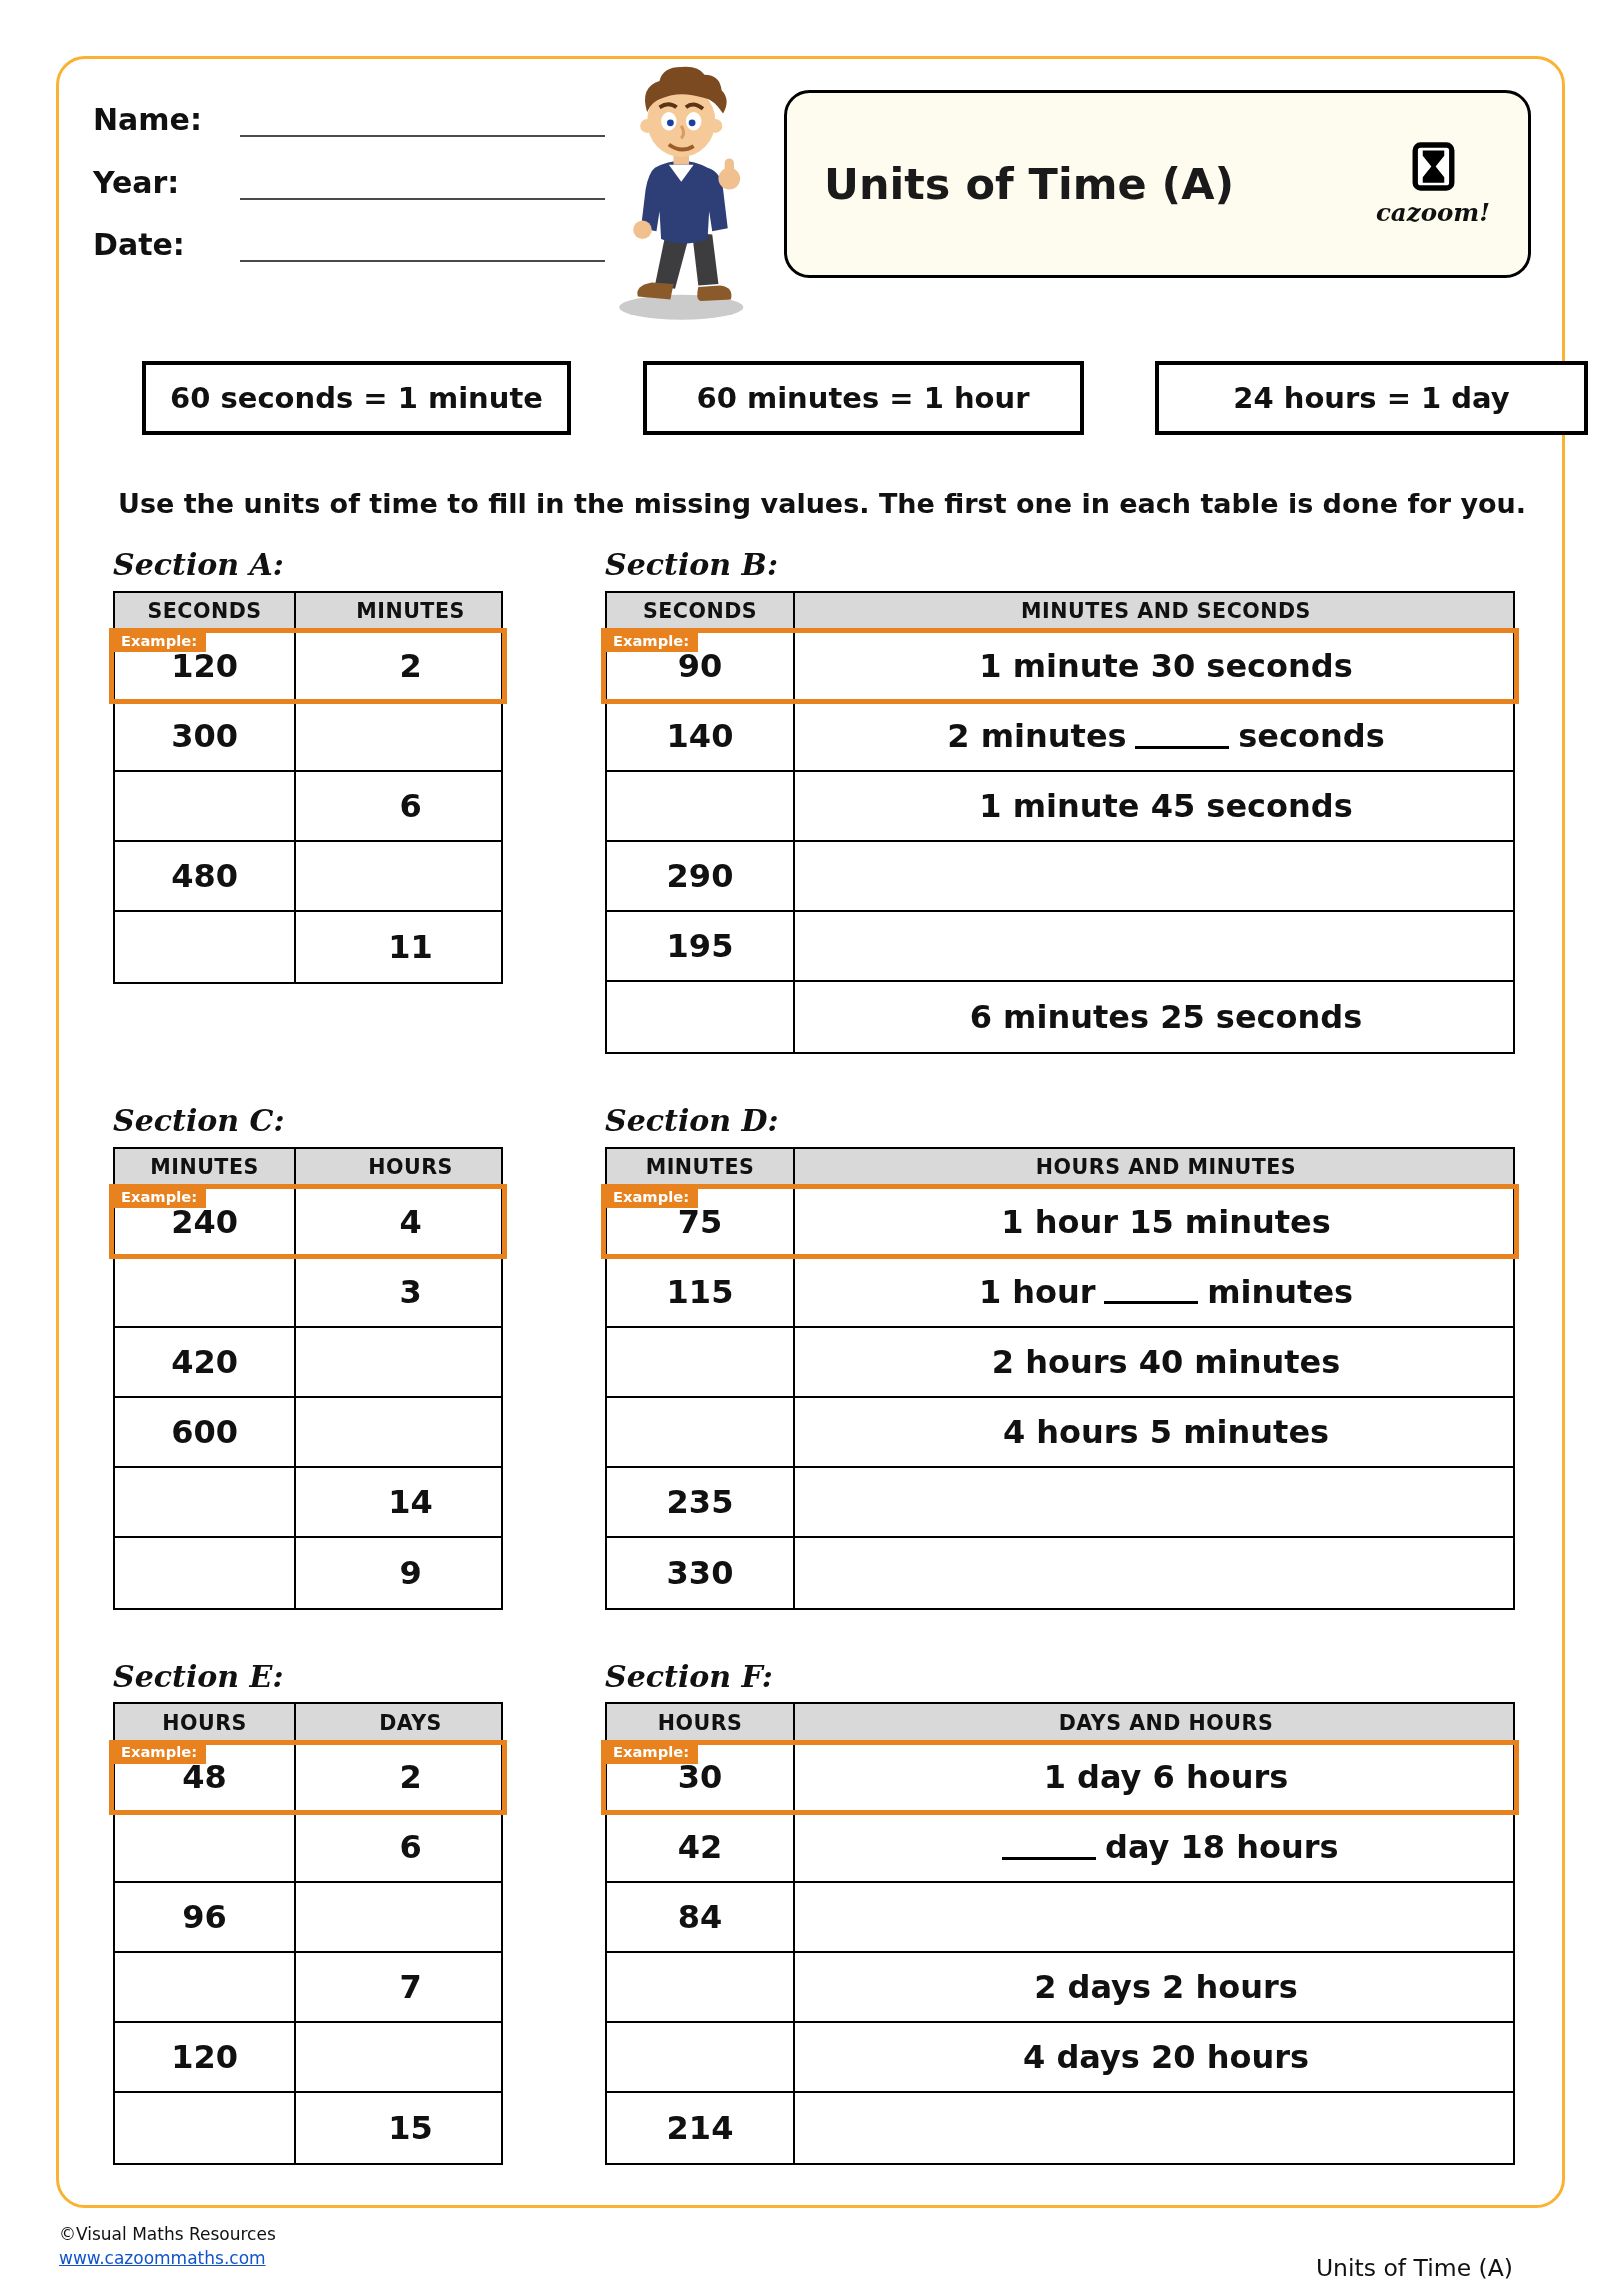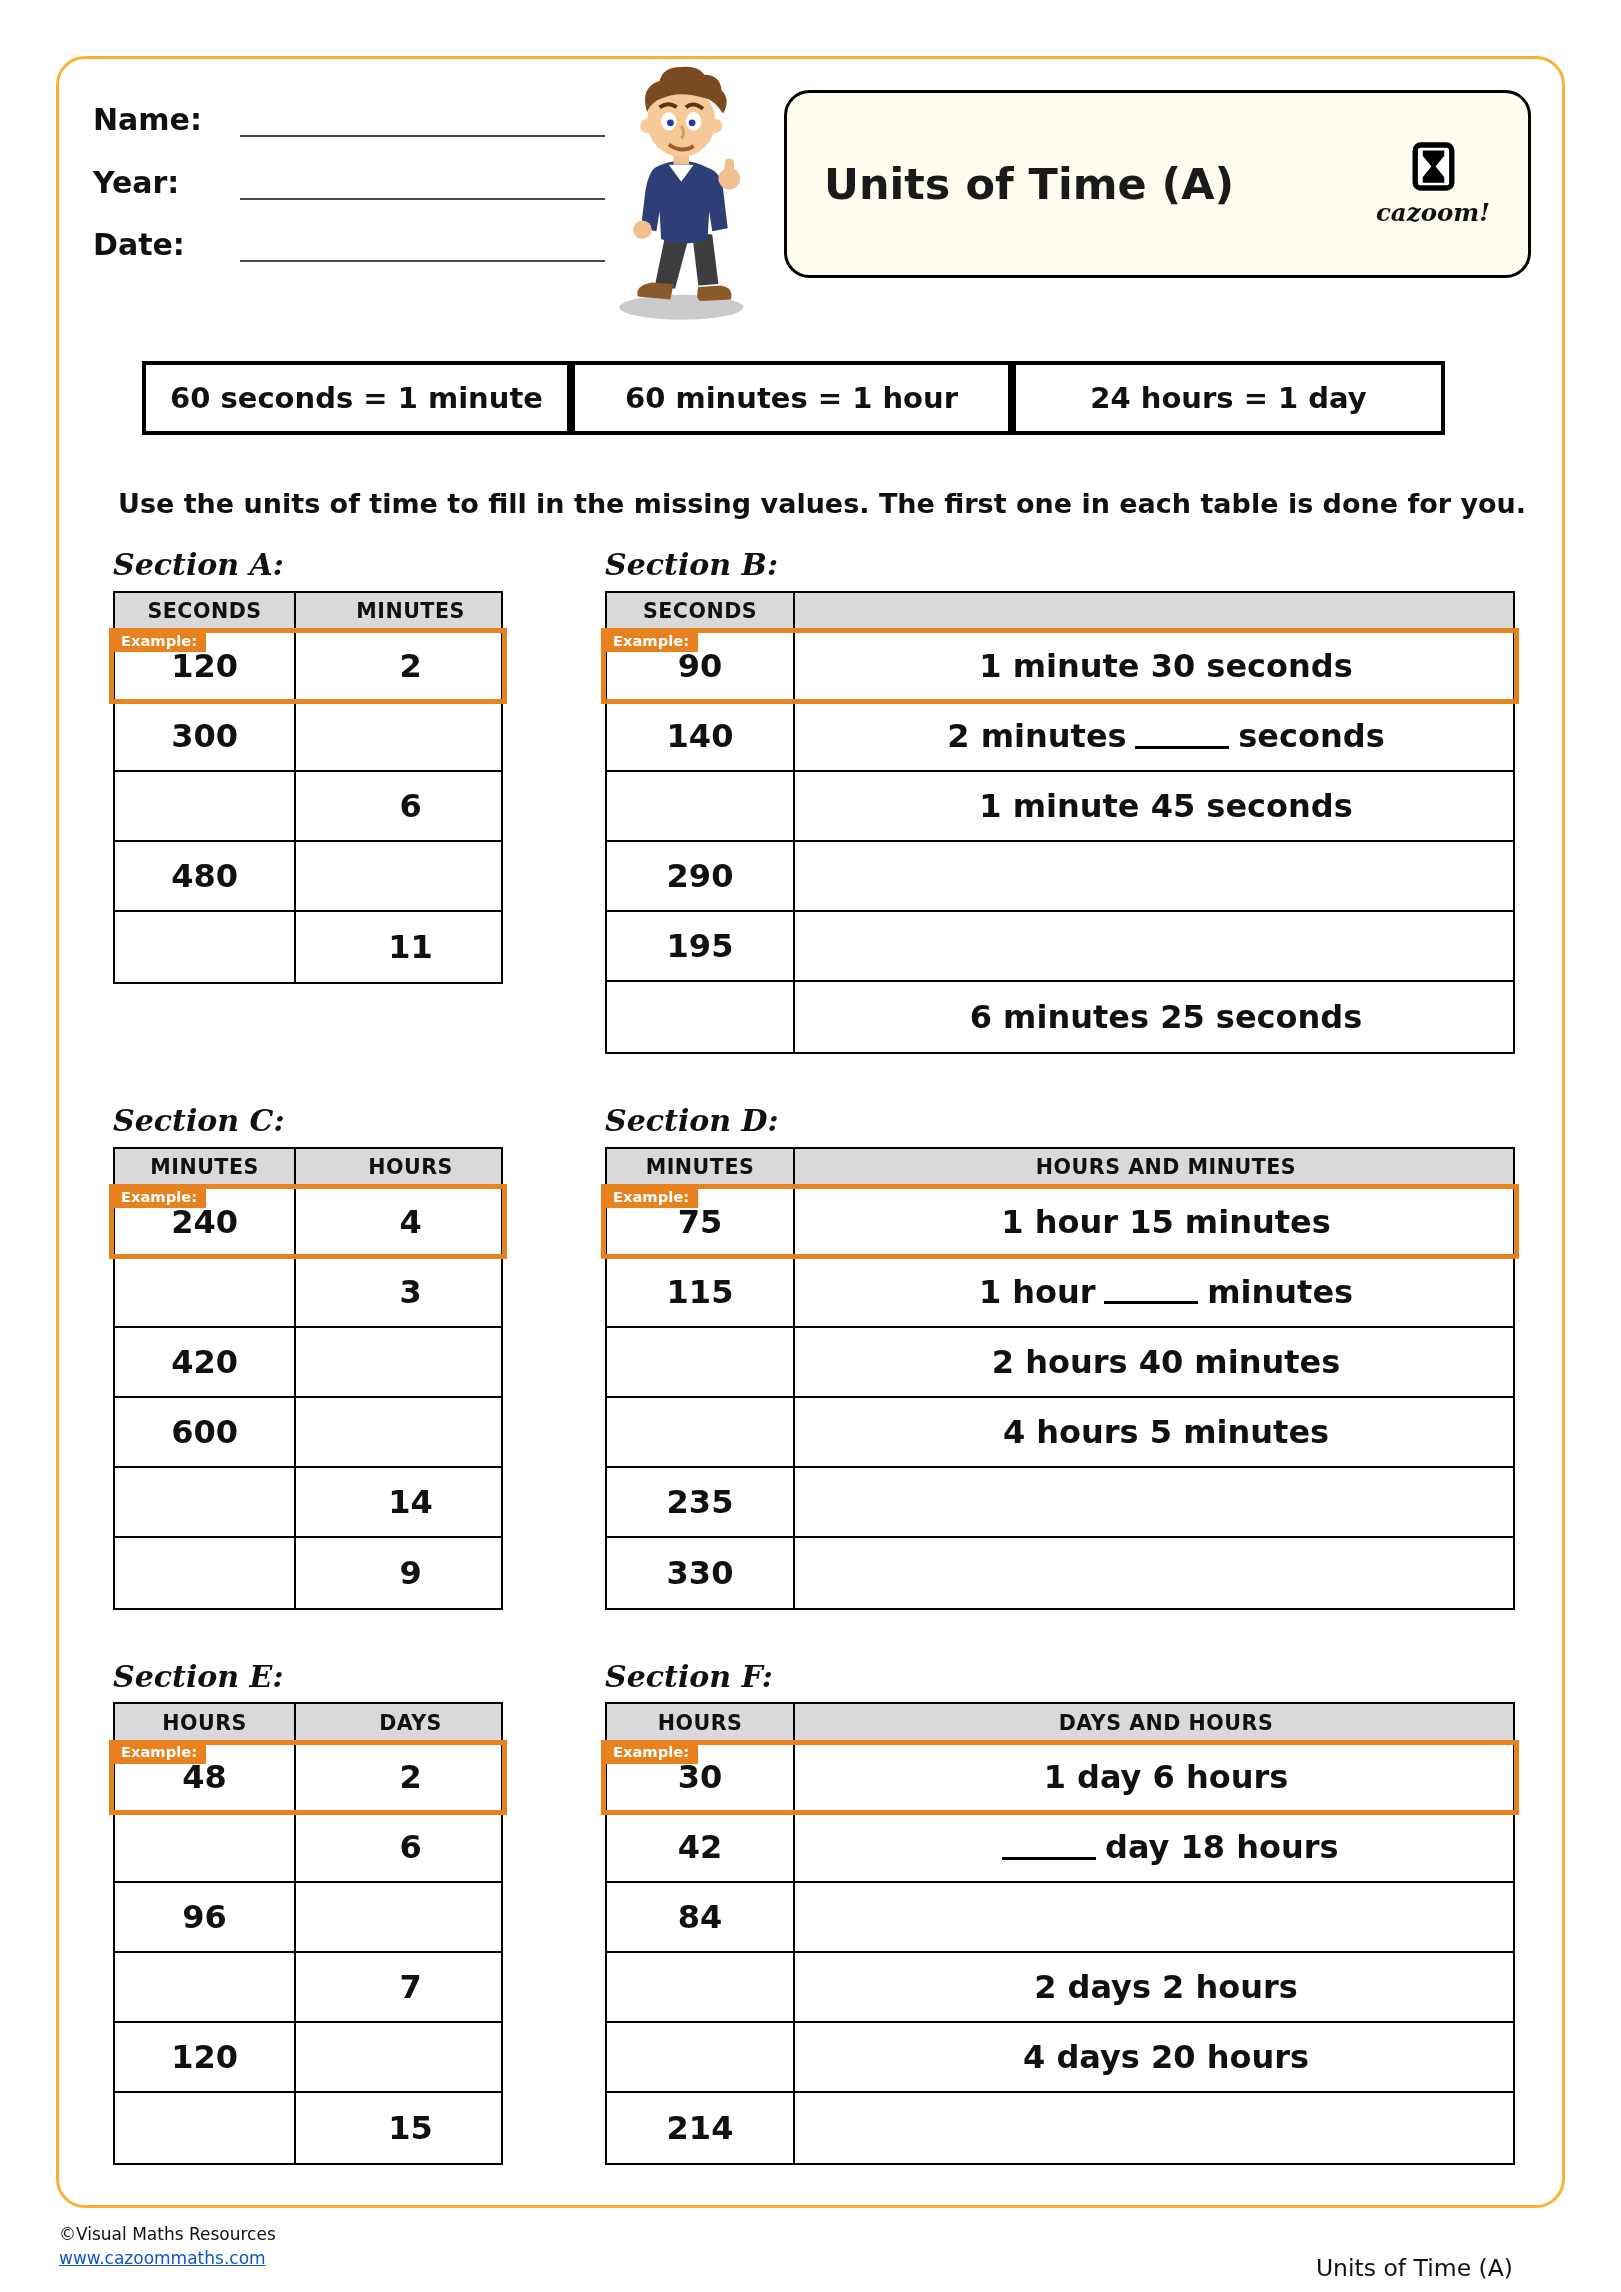--- a/index.html
+++ b/index.html
@@ -32,21 +32,21 @@
     display:flex; align-items:center; padding:0 37px;
   }
   .page-title { font-size:43px; font-weight:bold; flex:1; color:#1a1a1a; }
   .logo { display:flex; flex-direction:column; align-items:center; width:116px; }
   .logo-text {
     font-family:"DejaVu Serif","Liberation Serif",serif;
     font-weight:bold; font-style:italic; font-size:24.5px; margin-top:2.9px;
   }
 
   
-  .facts { position:absolute; left:142px; top:361px; width:1446px; display:flex; justify-content:flex-start; }
+  .facts { position:absolute; left:142px; top:361px; width:1446px; display:flex; justify-content:space-between; }
   .fact-box {
     height:74px; border:4.9px solid #000; background:#fff;
     display:flex; align-items:center; justify-content:center;
     font-size:29px; font-weight:bold;
   }
   .fact-box:nth-child(1){ width:429px; }
   .fact-box:nth-child(2){ width:441px; }
   .fact-box:nth-child(3){ width:433px; }
 
   .instructions {
@@ -197,20 +197,21 @@
           </div>
         </div>
     </div>
   </section>
 
   <section class="section wide">
     <h2 class="section-title">Section B:</h2>
     <div class="tbl">
       <div class="trow thead">
         <div class="cell c1">SECONDS</div>
+        <div class="cell c2">MINUTES AND SECONDS</div>
       </div>
       <div class="tbl-body">
           <div class="trow example">
             <span class="ex-tag">Example:</span>
             <div class="cell c1">90</div>
             <div class="cell c2">1 minute 30 seconds</div>
           </div>
           <div class="trow">
             <div class="cell c1">140</div>
             <div class="cell c2">2 minutes <span class="blank" style="width: 94px;"></span> seconds</div>

